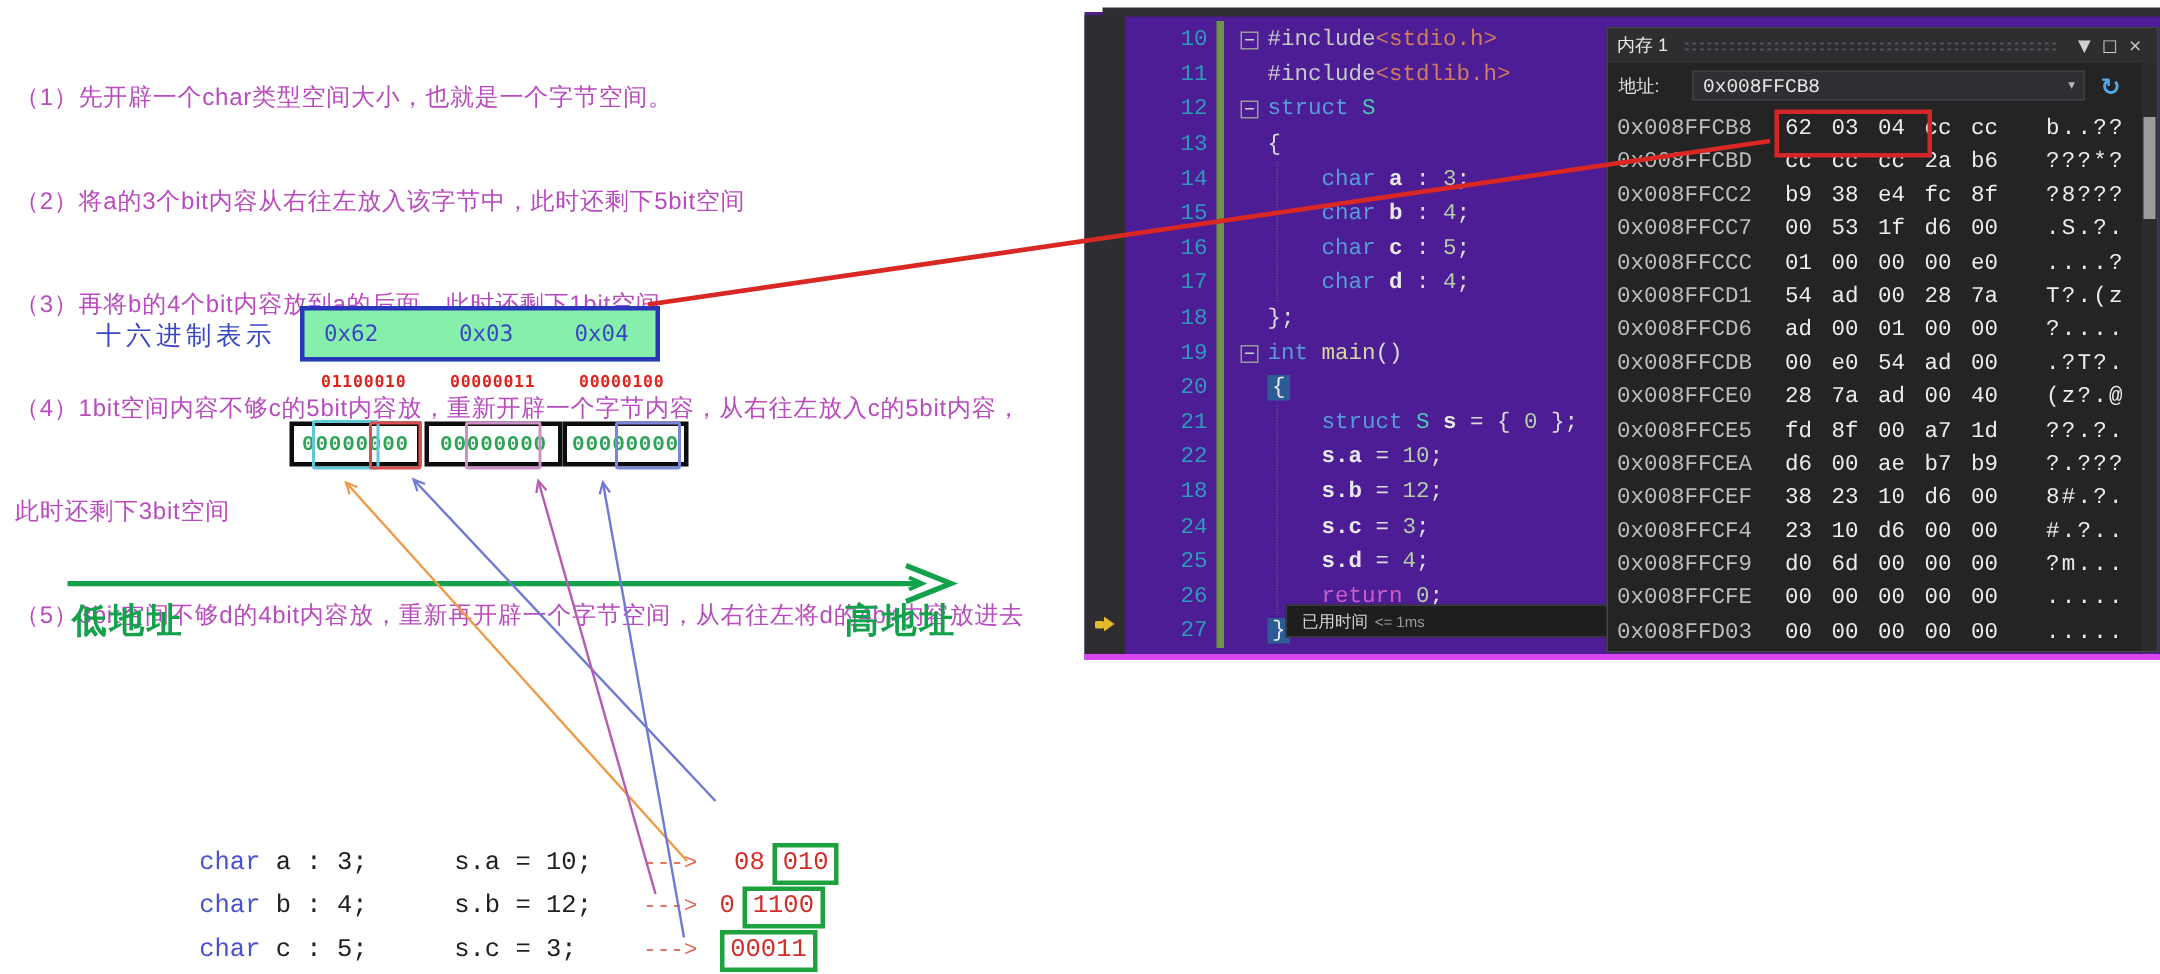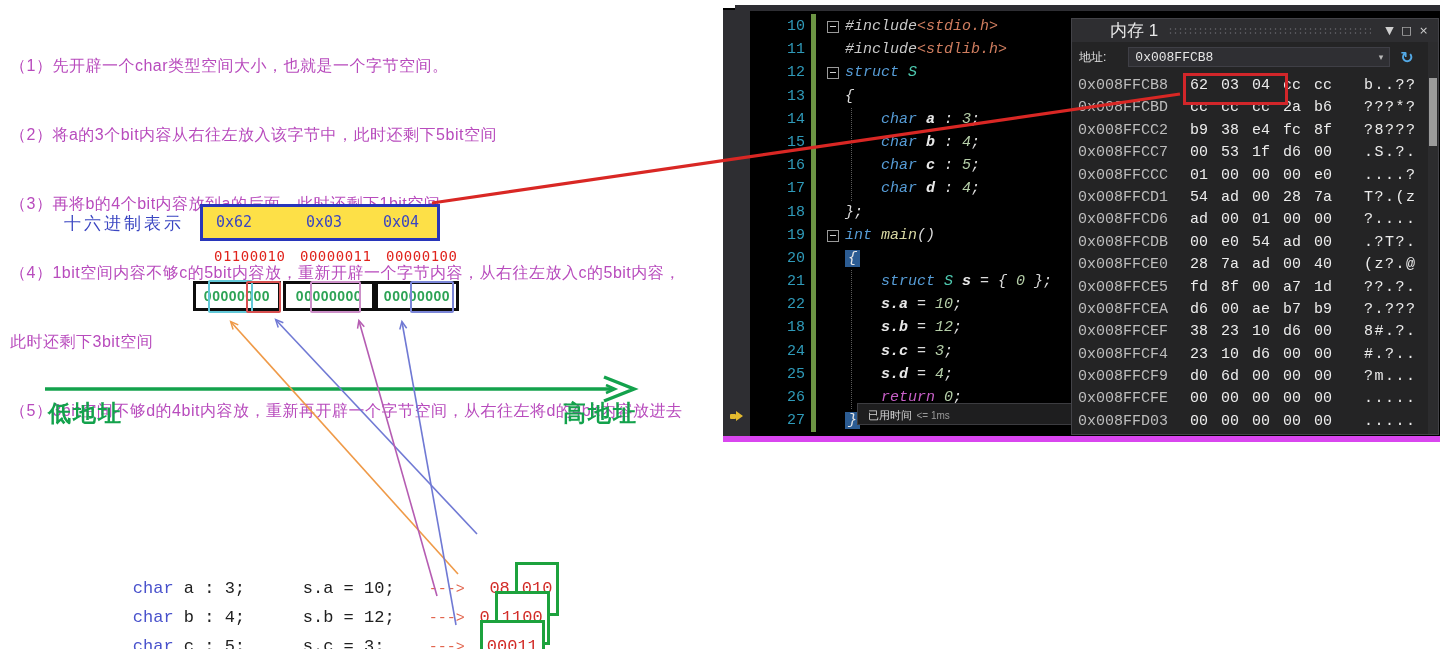--- a/index.html
+++ b/index.html
@@ -3,82 +3,82 @@
 <meta charset="utf-8">
 <style>
   html,body{margin:0;padding:0;background:#ffffff;}
   .canvas{position:relative;width:1440px;height:649px;background:#fff;overflow:hidden;
           font-family:"Liberation Sans",sans-serif;}
   
   .notes{position:absolute;left:10px;top:8px;color:#b84bbd;font-size:16px;line-height:23px;
          letter-spacing:.5px;white-space:pre;}
   
   .hexlabel{position:absolute;left:64px;top:212px;color:#3b46c2;font-size:17px;letter-spacing:3px;}
-  .hexbox{position:absolute;left:200px;top:204px;width:234px;height:31px;border:3px solid #2836ba;background:#fde047;}
+  .hexbox{position:absolute;left:200px;top:204px;width:234px;height:31px;border:3px solid #2836ba;background:#86efac;}
   .hexbox span{position:absolute;top:6px;color:#3b46c2;font-size:15px;font-family:"DejaVu Sans Mono",monospace;}
   .hexbox .h0{left:13px}.hexbox .h1{left:103px}.hexbox .h2{left:180px}
-  .binrow span{position:absolute;top:248px;color:#e0231c;font-weight:400;font-size:14px;
+  .binrow span{position:absolute;top:248px;color:#e0231c;font-weight:700;font-size:11px;
                font-family:"DejaVu Sans Mono",monospace;letter-spacing:.5px;}
   .binrow .b0{left:214px}.binrow .b1{left:300px}.binrow .b2{left:386px}
   .bytebox{position:absolute;top:281px;height:24px;border:3px solid #0d0d0d;background:#fff;
            text-align:center;line-height:24px;}
-  .bytebox .digits{color:#2da355;font-size:14px;font-weight:700;font-family:Liberation Sans, sans-serif;letter-spacing:.5px;}
+  .bytebox .digits{color:#2da355;font-size:14px;font-weight:700;font-family:Liberation Mono, monospace;letter-spacing:.5px;}
   .bb1{left:193px;width:82px}.bb2{left:283px;width:86px}.bb3{left:375px;width:78px}
   .inrect{position:absolute;border-width:2px;border-style:solid;border-radius:2px;pointer-events:none;}
   .rc-cyan {left:12px;width:41px;top:-4px;height:29px;border-color:#62c8d8;}
   .rc-red  {left:50px;width:31px;top:-3px;height:28px;border-color:#d85050;}
   .rc-pink {left:24px;width:47px;top:-3px;height:28px;border-color:#cc8fc8;}
   .rc-blue {left:32px;width:40px;top:-3px;height:28px;border-color:#7b86d8;}
   
   .axis-label{position:absolute;color:#13a24c;font-size:23px;font-weight:700;letter-spacing:2px;}
   .axis-low{left:48px;top:398px}.axis-high{left:563px;top:398px}
   
   .bf-row{position:absolute;left:92px;height:27px;line-height:26px;font-family:"Liberation Mono",monospace;
           font-size:17px;color:#202020;white-space:pre;}
   .bf-r0{top:536px}.bf-r1{top:565px}.bf-r2{top:594px}.bf-r3{top:623px}
   .bf-decl{display:inline-block;width:170px}.bf-assign{display:inline-block;width:126px}
   .bf-arrow{display:inline-block;width:46px;color:#e2654e;font-size:15px;}
   .bf-prefix{display:inline-block;text-align:right;color:#d22c28;padding-right:5px;}
   .bf-r0 .bf-prefix{width:35px}.bf-r1 .bf-prefix{width:15px}.bf-r2 .bf-prefix{width:0px}
   .bf-kw{color:#4952cc;}
-  .bf-box{display:inline-block;border:3px solid #1da23d;padding:13px 4px;color:#d22c28;background:#fff;line-height:22px;}
+  .bf-box{display:inline-block;border:3px solid #1da23d;padding:0 4px;color:#d22c28;background:#fff;line-height:22px;}
   
   .overlay{position:absolute;left:0;top:0;width:1440px;height:649px;pointer-events:none;z-index:40;}
   
-  .vs{position:absolute;left:723px;top:8px;width:717px;height:428px;background:#000000;z-index:10;
-      border-bottom:6px solid #d946ef;font-family:"Liberation Mono",monospace;}
+  .vs{position:absolute;left:723px;top:8px;width:717px;height:428px;background:#4c1d95;z-index:10;
+      border-bottom:4px solid #d946ef;font-family:"Liberation Mono",monospace;}
   .vs-topstrip{position:absolute;left:12px;top:-3px;right:0;height:6px;background:#2e2e33;}
   .vs-margin{position:absolute;left:0;top:2px;width:27px;bottom:0;background:#2e2e32;}
   .green-bar{position:absolute;left:88px;top:6px;width:5px;height:418px;background:#6c9544;}
   .code-lines{position:absolute;left:0;top:7px;right:0;}
   .cl{position:relative;height:23.2px;line-height:23.2px;font-size:15px;white-space:pre;}
   .cl .ln{position:absolute;left:27px;width:55px;text-align:right;color:#2f9ab9;}
   .cl .fold{position:absolute;left:104px;top:6px;width:10px;height:10px;border:1px solid #9a9a9a;}
   .cl .fold::after{content:"";position:absolute;left:2px;right:2px;top:4px;height:1px;background:#cfcfcf;}
-  .cl .code{position:absolute;left:122px;top:0;font-style:italic;}
+  .cl .code{position:absolute;left:122px;top:0;}
   .cl .code.ind{left:158px;}
   .tok-pp{color:#c8c8c8}.tok-str{color:#cf7d5f}.tok-kw{color:#569cd6}.tok-ty{color:#4ec9b0}
   .tok-id{color:#e8e8e8;font-weight:700}.tok-num{color:#b5cea8}.tok-pl{color:#dcdcdc}
   .tok-fn{color:#d8d8a2}.tok-ctl{color:#c75fc7}
   .brhl{background:#2c5c93;color:#e8e8e8;padding:0 3px;}
   .guide{position:absolute;left:128px;width:0;border-left:1px dotted #5a5a5a;}
   .g1{top:100px;height:93px}.g2{top:262px;height:139px}
   .perftip{position:absolute;left:134px;top:395px;width:222px;height:20px;background:#1e1e1f;
            border:1px solid #3c3c40;line-height:20px;font-family:"Liberation Sans",sans-serif;z-index:5;}
   .perftip .pt-label{color:#d6d6d6;font-size:11px;margin-left:10px;}
   .perftip .pt-value{color:#9a9a9a;font-size:10px;}
   .exec-arrow{position:absolute;left:7px;top:403px;width:0;height:0;}
   .exec-arrow .bar{position:absolute;left:0;top:3px;width:6px;height:5px;background:#e3ba2f;border-radius:1px;}
   .exec-arrow .tip{position:absolute;left:6px;top:0;width:0;height:0;border-left:7px solid #e3ba2f;
                    border-top:5.5px solid transparent;border-bottom:5.5px solid transparent;}
   
   .mem{position:absolute;left:348px;top:10px;width:368px;height:417px;background:#242425;
        border:1px solid #434348;box-sizing:border-box;z-index:20;}
   .mem-title{position:absolute;left:0;top:0;right:0;height:23px;background:#2e2e31;display:flex;align-items:center;padding:0 6px;box-sizing:border-box;}
-  .mem-title .t-text{color:#e8e8e8;font-size:17px;font-family:"Liberation Sans",sans-serif;white-space:nowrap;margin-left:32px;}
+  .mem-title .t-text{color:#e8e8e8;font-size:12px;font-family:"Liberation Sans",sans-serif;white-space:nowrap;}
   .grip{flex:1;height:9px;margin:2px 10px 0 10px;
         background-image:radial-gradient(#55555a 1px,transparent 1.2px);background-size:5px 4px;}
   .ti{width:17px;text-align:center;color:#cfcfcf;font-size:11px;font-family:"DejaVu Sans",sans-serif;cursor:default;}
   .mem-addr{position:absolute;left:0;top:25px;right:0;height:26px;display:flex;align-items:center;padding:0 7px;box-sizing:border-box;}
   .mem-addr .a-label{color:#e0e0e0;font-size:12px;font-family:"Liberation Sans",sans-serif;margin-right:22px;white-space:nowrap;}
   .combo{width:262px;height:20px;background:#2f2f33;border:1px solid #3f3f46;display:flex;align-items:center;
          justify-content:space-between;padding:0 6px;box-sizing:border-box;}
   .combo .val{color:#e6e6e6;font-size:13px;}
   .combo .caret{color:#b8b8b8;font-size:9px;font-family:"DejaVu Sans",sans-serif;}
   .refresh{margin-left:10px;color:#53a9e6;font-size:16px;font-weight:700;font-family:"DejaVu Sans",sans-serif;}

